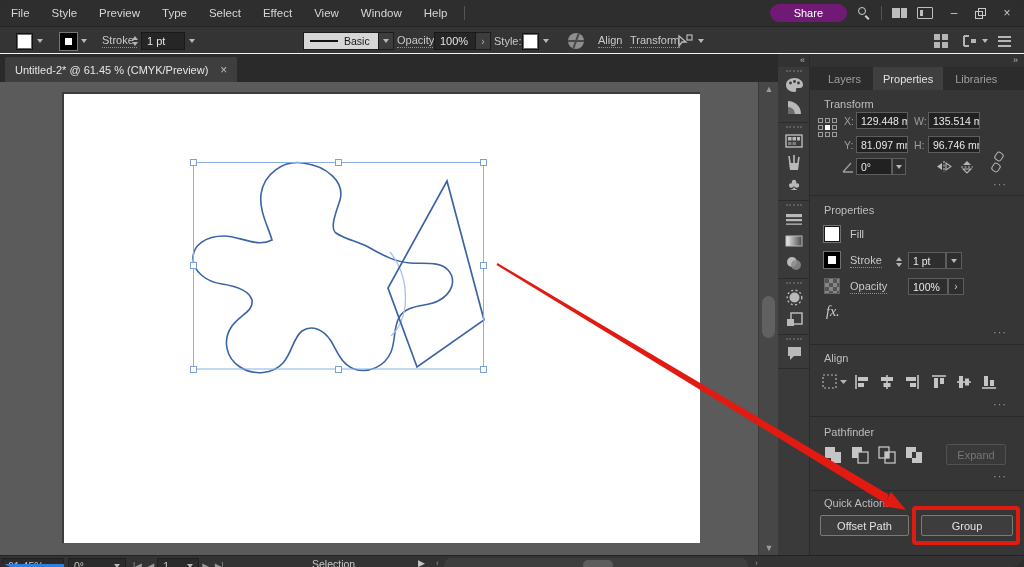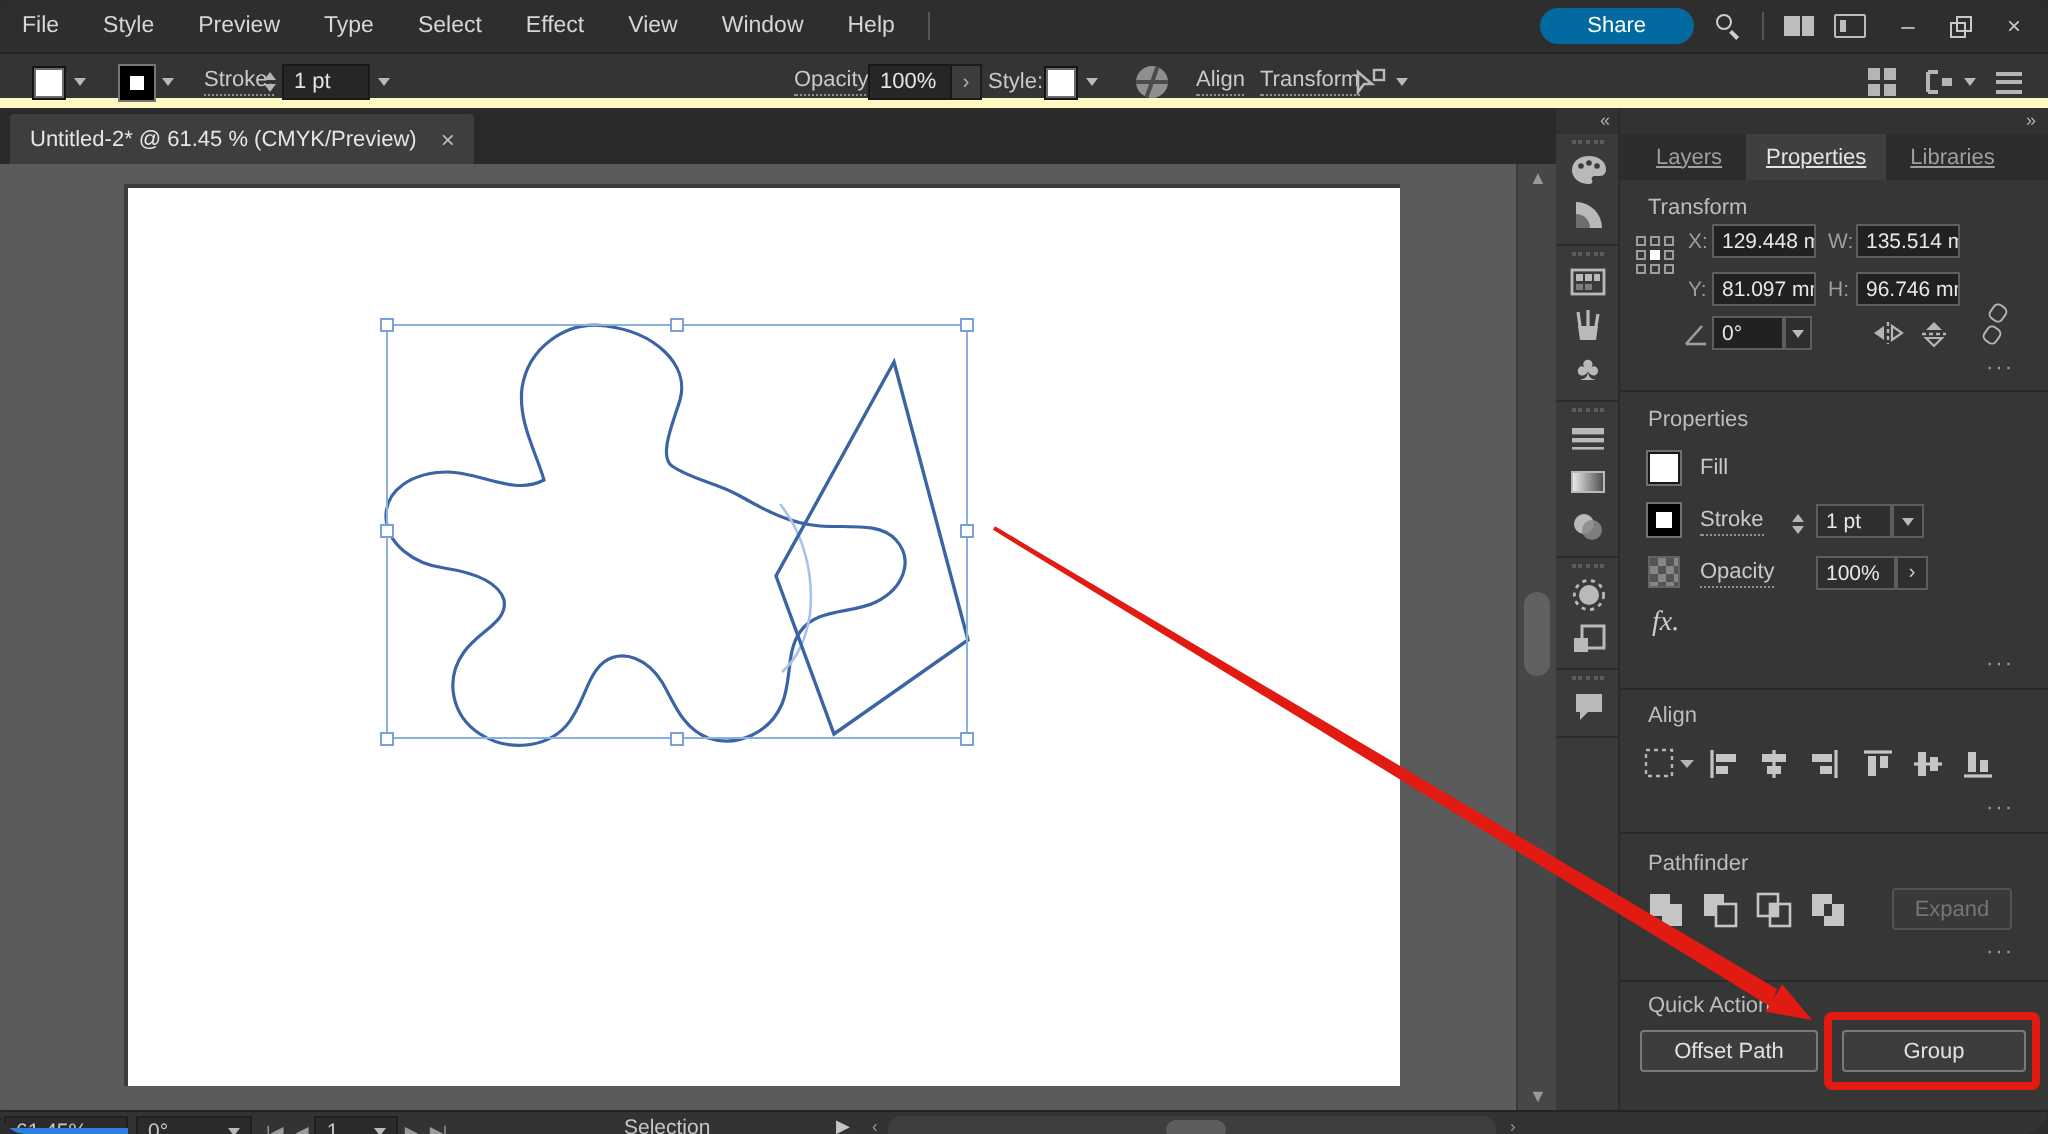--- a/index.html
+++ b/index.html
@@ -5,38 +5,38 @@
   * { margin:0; padding:0; box-sizing:border-box; }
   html,body { width:1024px; height:567px; overflow:hidden; background:#2d2d2d;
     font-family:"Liberation Sans", sans-serif; -webkit-font-smoothing:antialiased; }
   #app { position:relative; width:1024px; height:567px; overflow:hidden;border-radius:13px; }
 
   
   #menubar { position:absolute; left:0; top:0; width:1024px; height:26px; background:#2e2e2e;
     display:flex; align-items:center; color:#d6d6d6; font-size:11.5px; }
   .menu-item { padding:0 11px; line-height:26px; cursor:default; }
   .mb-right { position:absolute; right:6px; top:0; height:26px; display:flex; align-items:center; gap:10px; }
-  .share-btn { background:#0369a1; color:#fff; font-size:11px; border-radius:10px; padding:3px 24px; }
+  .share-btn { background:#701a75; color:#fff; font-size:11px; border-radius:10px; padding:3px 24px; }
   .search-ico { position:relative; width:14px; height:14px; }
   .search-ico .lens { position:absolute; left:1px; top:1px; width:8px; height:8px; border:1.5px solid #cfcfcf; border-radius:50%; }
   .search-ico .tail { position:absolute; left:9px; top:9px; width:5px; height:1.5px; background:#cfcfcf; transform:rotate(45deg); transform-origin:0 0; }
   .vdiv { width:1px; height:14px; background:#555; }
   .ws-ico { display:flex; gap:1px; }
   .ws-ico i { display:block; width:6px; height:10px; background:#bdbdbd; }
   .ws-ico i:first-child { width:8px; }
   .doc-ico { width:16px; height:12px; border:1.5px solid #bdbdbd; border-radius:1px; position:relative; }
   .doc-ico i { position:absolute; left:2px; top:2px; bottom:2px; width:3px; background:#bdbdbd; }
   .winbtn { color:#c9c9c9; font-size:12px; width:22px; text-align:center; line-height:26px; }
   .restore-ico { position:relative; width:11px; height:11px; }
   .restore-ico i { position:absolute; border:1.2px solid #c9c9c9; width:8px; height:8px; }
   .restore-ico i.b { left:0; bottom:0; background:#2e2e2e; }
   .restore-ico i.f { right:0; top:0; }
 
   #controlbar { position:absolute; left:0; top:26px; width:1024px; height:28px; background:#343434;
-    border-top:1px solid #252525; border-bottom:5px solid #fef9c3; color:#c9c9c9; font-size:11px;padding-left:34px; }
+    border-top:1px solid #252525; border-bottom:1px solid #fef9c3; color:#c9c9c9; font-size:11px;padding-left:34px; }
   .cb { position:absolute; top:0; height:28px; display:flex; align-items:center; }
   .swatch { width:17px; height:17px; background:#fff; border:1px solid #141414; box-shadow:0 0 0 1px #6b6b6b inset; }
   .swatch.stroke-sw { background:#fff; border:5px solid #000; box-shadow:0 0 0 1px #777; }
   .chev { width:0; height:0; border-left:3.5px solid transparent; border-right:3.5px solid transparent; border-top:4px solid #b9b9b9; margin-left:4px; }
   .dotted-label { border-bottom:1px dotted #8f8f8f; padding-bottom:1px; }
   .darkbox { background:#262626; border:1px solid #191919; color:#e3e3e3; height:18px; display:flex; align-items:center; padding:0 5px; font-size:11px; }
   .stepper { display:flex; flex-direction:column; justify-content:center; gap:2px; margin-right:3px; }
   .stepper i { width:0; height:0; border-left:3px solid transparent; border-right:3px solid transparent; }
   .stepper .up { border-bottom:4px solid #b5b5b5; }
   .stepper .dn { border-top:4px solid #b5b5b5; }
@@ -83,21 +83,21 @@
   #dock .hdr { height:13px; color:#b5b5b5; font-size:9px; text-align:right; padding:1px 4px 0 0; background:#323232; }
   .grip { margin:3px auto 2px auto; width:16px; border-top:2px dotted #5d5d5d; }
   .dk-sep { margin:4px 0 0 0; border-top:1px solid #2c2c2c; }
   .dk-ico { width:32px; height:22px; display:flex; align-items:center; justify-content:center; color:#b9b9b9; font-size:15px; }
   .dk-ico svg { display:block; }
 
   
   #panel { position:absolute; left:810px; top:54px; width:214px; height:513px; background:#363636; color:#c9c9c9; font-size:11px; }
   #panel-hdr { height:13px; background:#323232; color:#b5b5b5; font-size:9px; text-align:right; padding:1px 6px 0 0; }
   #panel-tabs { height:23px; background:#2c2c2c; display:flex; align-items:stretch; padding-left:8px; gap:2px; }
-  .ptab { padding:0 10px; display:flex; align-items:center; color:#9f9f9f; font-size:11px;text-decoration:underline; }
+  .ptab { padding:0 10px; display:flex; align-items:center; color:#9f9f9f; font-size:11px; }
   .ptab.active { background:#3f3f3f; color:#e4e4e4; }
   .sec-title { color:#bdbdbd; }
   .sec-divider { position:absolute; left:0; width:214px; border-top:1px solid #2a2a2a; }
   .abs { position:absolute; }
   .field { background:#212121; border:1px solid #5d5d5d; color:#e8e8e8; height:17px; display:flex; align-items:center; padding:0 4px; overflow:hidden; white-space:nowrap; font-size:10.5px; }
   .flabel { color:#9e9e9e; font-size:10.5px; }
   .dots { color:#9e9e9e; font-size:11px; letter-spacing:1px; }
   .refgrid { display:grid; grid-template-columns:repeat(3,5px); grid-template-rows:repeat(3,5px); gap:2px; }
   .refgrid i { border:1px solid #9e9e9e; background:transparent; }
   .refgrid i.c { background:#ffffff; border-color:#fff; }
@@ -174,20 +174,29 @@
     <div class="cb" style="left:132px">
       <span class="stepper">
           <i class="up"></i>
           <i class="dn"></i>
         </span>
       <span class="darkbox" style="width:44px; justify-content:space-between">
           <span>1 pt</span>
         </span>
       <span class="chev"></span>
     </div>
+    <div class="cb" style="left:303px">
+      <span class="lightbox" style="width:76px">
+          <i class="ln" style="flex-basis:28px"></i>
+          <span>Basic</span>
+        </span>
+      <span class="chevbox">
+          <span class="chev" style="margin:0"></span>
+        </span>
+    </div>
     <div class="cb" style="left:397px">
         <span class="dotted-label">Opacity:</span>
       </div>
     <div class="cb" style="left:434px">
       <span class="darkbox" style="width:42px">
           <span>100%</span>
         </span>
       <span class="chevbox" style="color:#b5b5b5; font-size:10px">›</span>
     </div>
     <div class="cb" style="left:494px">

